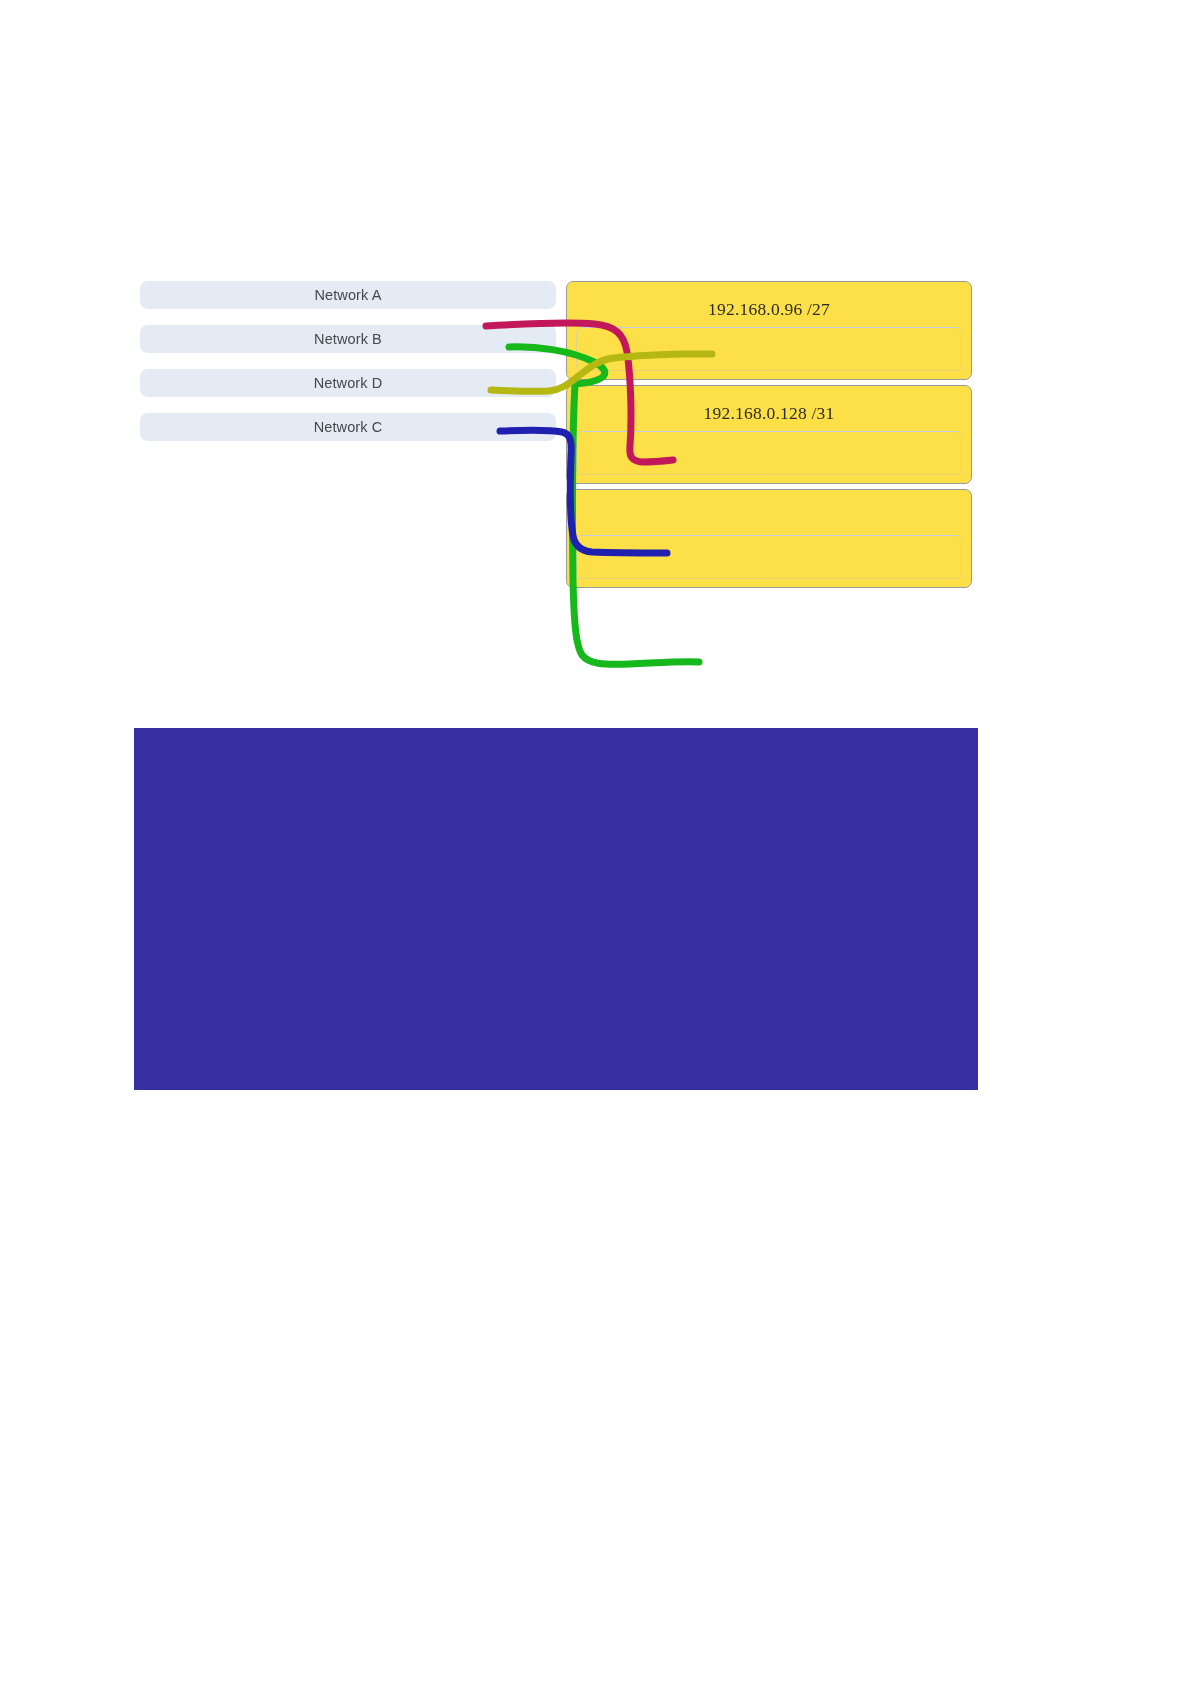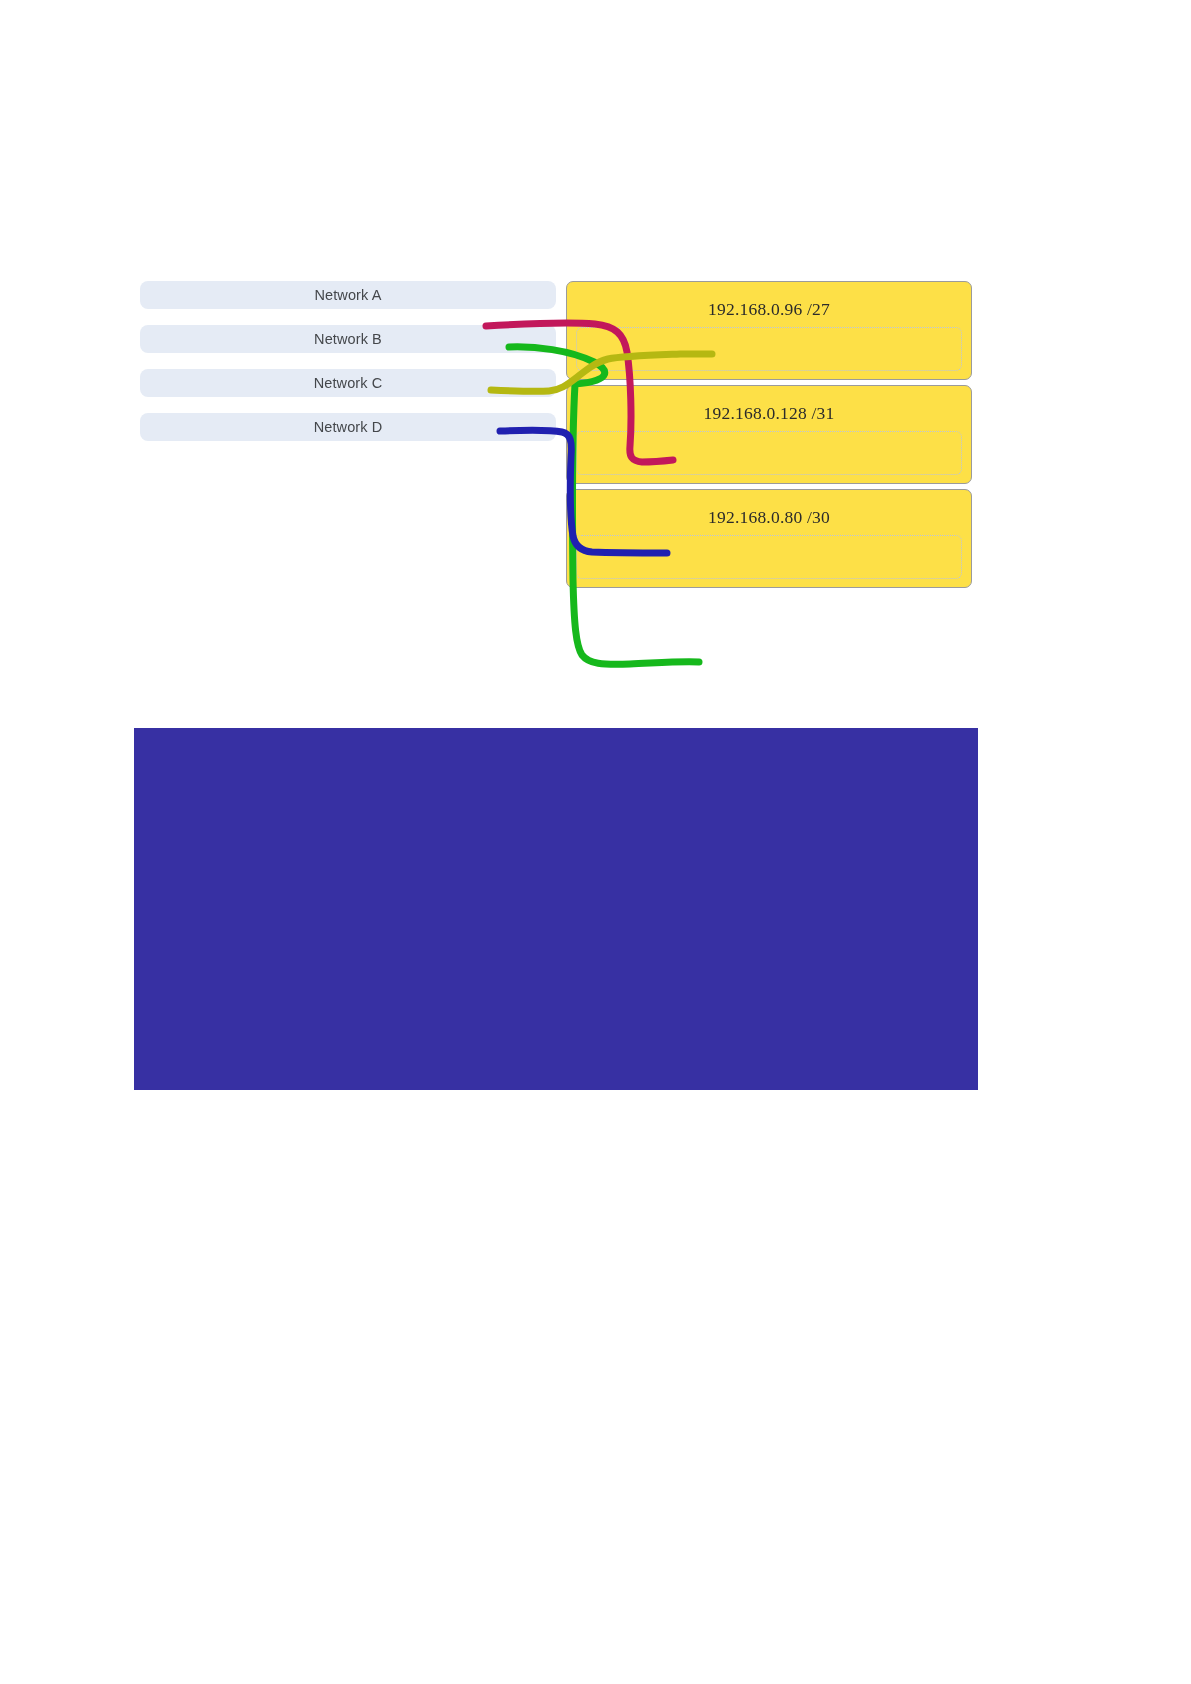--- a/index.html
+++ b/index.html
@@ -113,42 +113,41 @@
 
     <div class="net-pill">
       <span class="net-pill-label">Network A</span>
     </div>
 
     <div class="net-pill">
       <span class="net-pill-label">Network B</span>
     </div>
 
     <div class="net-pill">
-      <span class="net-pill-label">Network C</span>
+      <span class="net-pill-label">Network D</span>
     </div>
 
     <div class="net-pill">
-      <span class="net-pill-label">Network D</span>
+      <span class="net-pill-label">Network C</span>
     </div>
   </div>
 
   <div id="right-column">
 
     <div class="subnet-box">
       <div class="subnet-title">192.168.0.96 /27</div>
       <div class="drop-zone"></div>
     </div>
 
     <div class="subnet-box">
       <div class="subnet-title">192.168.0.128 /31</div>
       <div class="drop-zone"></div>
     </div>
 
     <div class="subnet-box">
-      <div class="subnet-title">192.168.0.80 /30</div>
       <div class="drop-zone"></div>
     </div>
 
   </div>
 
   <svg id="ink-layer" viewBox="0 0 1191 720">
 
     <path fill="none" stroke="#c2185b" stroke-width="7" stroke-linecap="round" stroke-linejoin="round" d="M 486,326
              C 520,324 570,322 595,324
              C 615,326 624,334 627,352

